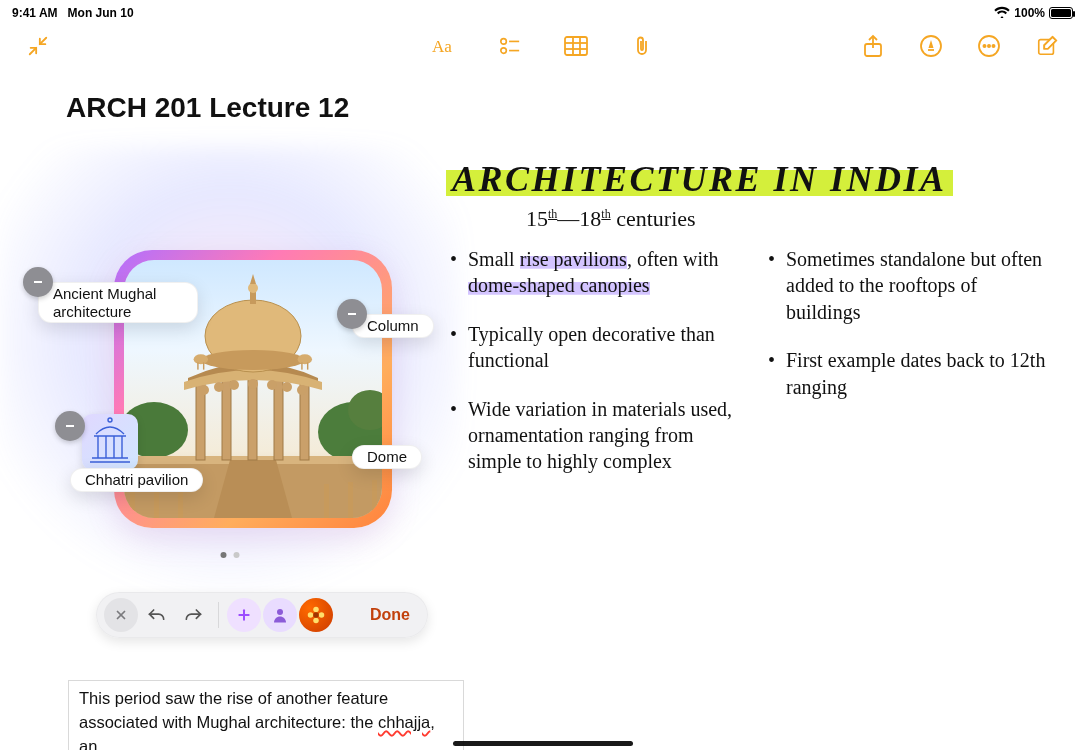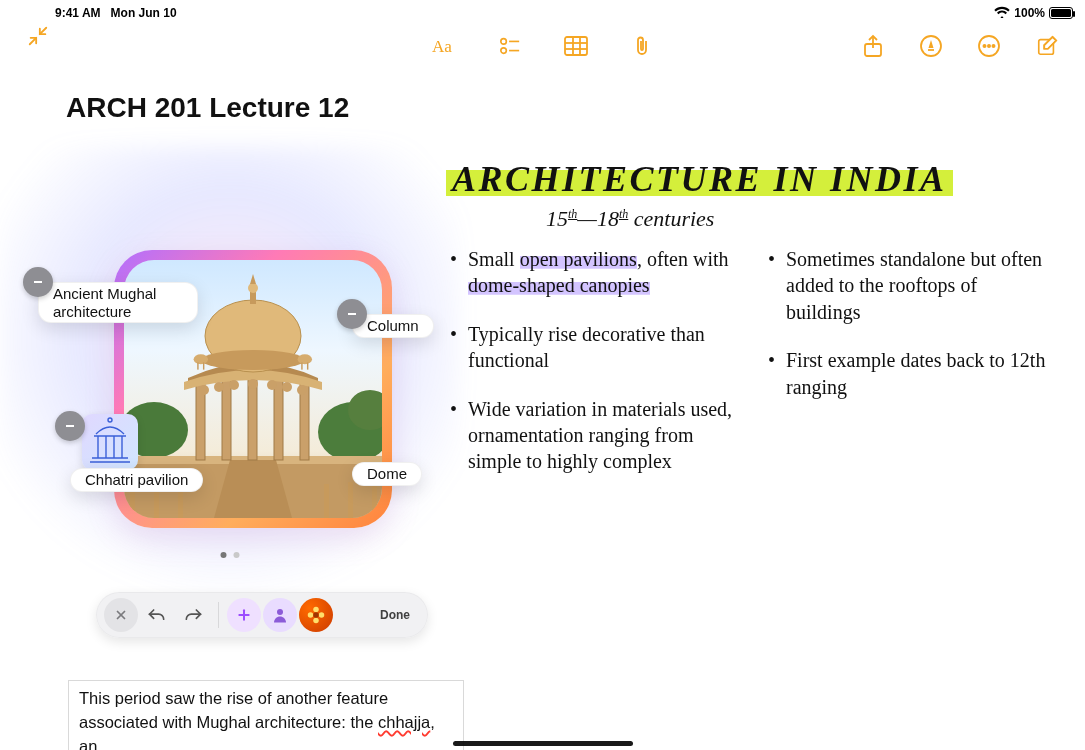--- a/index.html
+++ b/index.html
@@ -18,38 +18,39 @@
     position: absolute;
     top: 0; left: 0; right: 0;
     height: 24px;
     display: flex;
     align-items: center;
     padding: 2px 12px 0 12px;
     font-size: 12px;
     font-weight: 600;
     color: #000;
   }
-  .status-left { display: flex; gap: 10px; align-items: center; margin-left: 43px; }
+  .status-left { display: flex; gap: 10px; align-items: center; }
   .status-right { margin-left: auto; display: flex; gap: 4px; align-items: center; }
   .battery-shell {
     width: 24px; height: 12px; border: 1.4px solid #000; border-radius: 3px;
     position: relative; display: inline-block;
   }
   .battery-shell::after {
     content: ""; position: absolute; right: -3px; top: 3px; width: 2px; height: 6px;
     background: #000; border-radius: 1px;
   }
   .battery-fill { position: absolute; inset: 1px; background: #000; border-radius: 1.5px; }
 
   
   .top-toolbar {
     position: absolute;
     top: 24px; left: 0; right: 0;
     height: 44px;
     display: flex;
+    align-items: center;
     padding: 0 26px;
   }
   .tb-left-icon { color: #f5a623; }
   .tb-center {
     position: absolute; left: 50%; top: 0; height: 100%;
     transform: translateX(-50%);
     display: flex; align-items: center; gap: 42px;
     color: #f5a623;
   }
   .tb-right {
@@ -162,23 +163,23 @@
   }
   .pill-icon.close-bg { background: #e3e3e6; color: #7a7a7e; }
   .pill-divider { width: 1px; height: 26px; background: rgba(0,0,0,0.1); margin: 0 6px; }
   .pill-icon.plus { background: #efe0ff; color: #9c4dff; }
   .pill-icon.person { background: #e9dcff; color: #8c5bd8; }
   .pill-icon.flower {
     background: radial-gradient(circle at 30% 30%, #ff6a00, #cc3a00);
   }
   .pill-done {
     margin-left: auto;
-    color: #404040;
+    color: #c2410c;
     font-weight: 600;
-    font-size: 12px;
+    font-size: 16px;
     padding: 0 10px;
     cursor: pointer;
   }
 
   
   .typed-block {
     position: absolute;
     top: 680px; left: 68px;
     width: 396px;
     font-size: 16.5px;
@@ -208,23 +209,22 @@
     padding: 0 6px;
   }
   .hl-yellow {
     background: linear-gradient(#d4ef3b, #d4ef3b);
     background-repeat: no-repeat;
     background-size: 100% 62%;
     background-position: 0 76%;
   }
   .hw-sub {
     margin-top: 6px;
-    margin-left: 100px;
+    margin-left: 80px;
     font-size: 22px;
-    font-style: italic;
   }
   .sup { font-size: 12px; vertical-align: super; text-decoration: underline; }
 
   .hw-h2-wrap { margin-top: 38px; margin-left: 90px; }
   .hw-h2 {
     font-size: 22px;
     letter-spacing: 4px;
     font-weight: 600;
     position: relative; display: inline-block;
     padding: 0 6px;
@@ -467,21 +467,21 @@
 
   <div class="tag" style="top:294px; left:42px;">
     <span class="tag-remove" style="top:-58px;">
       <svg viewBox="0 0 24 24" stroke="#fff" stroke-width="3">
           <line x1="6" y1="12" x2="18" y2="12"></line>
         </svg>
     </span>
     <span>Chhatri pavilion</span>
   </div>
 
-  <div class="tag" style="top:288px; left:324px;">
+  <div class="tag" style="top:271px; left:324px;">
     
     <span>Dome</span>
   </div>
 
   <div class="page-dots">
     <span class="dot active"></span>
     <span class="dot"></span>
   </div>
 </div>
 
@@ -542,23 +542,23 @@
     <span class="hw-title hl-yellow">ARCHITECTURE IN INDIA</span>
   </div>
   <div class="hw-sub">
     <span>15</span><span class="sup">th</span><span>—18</span><span class="sup">th</span><span> centuries</span>
   </div>
 
 
   <div class="columns">
     <div class="col">
       <div class="bullet">
-        <span>Small </span><span class="hl-purple">open pavilions</span><span>, often with </span><span class="hl-purple">dome-shaped canopies</span>
+        <span>Small </span><span class="hl-purple">rise pavilions</span><span>, often with </span><span class="hl-purple">dome-shaped canopies</span>
       </div>
-      <div class="bullet">Typically rise decorative than functional</div>
+      <div class="bullet">Typically open decorative than functional</div>
       <div class="bullet">Wide variation in materials used, ornamentation ranging from simple to highly complex</div>
     </div>
     <div class="col">
       <div class="bullet">Sometimes standalone but often added to the rooftops of buildings</div>
       <div class="bullet">First example dates back to 12th ranging</div>
     </div>
   </div>
 </div>
 
 <div class="home-ind"></div>

